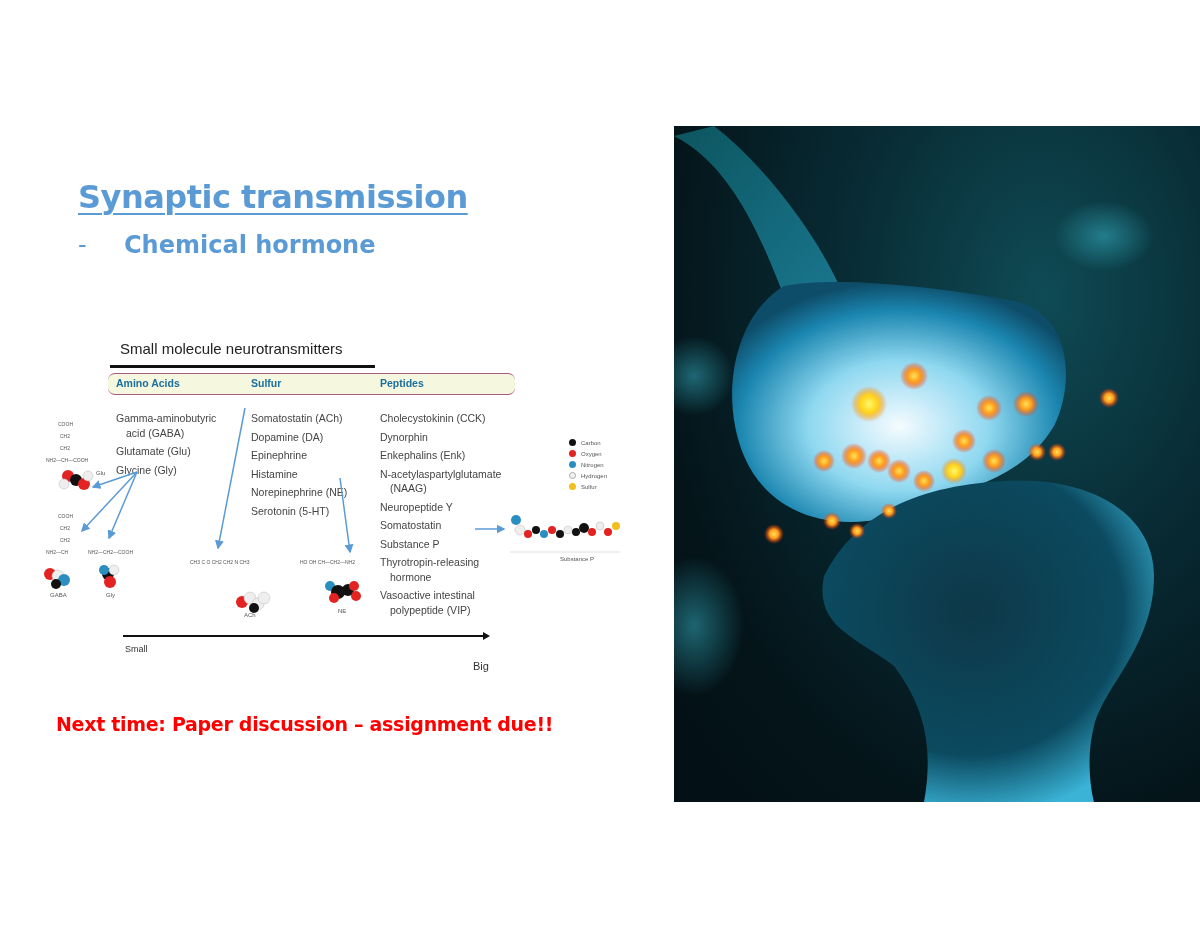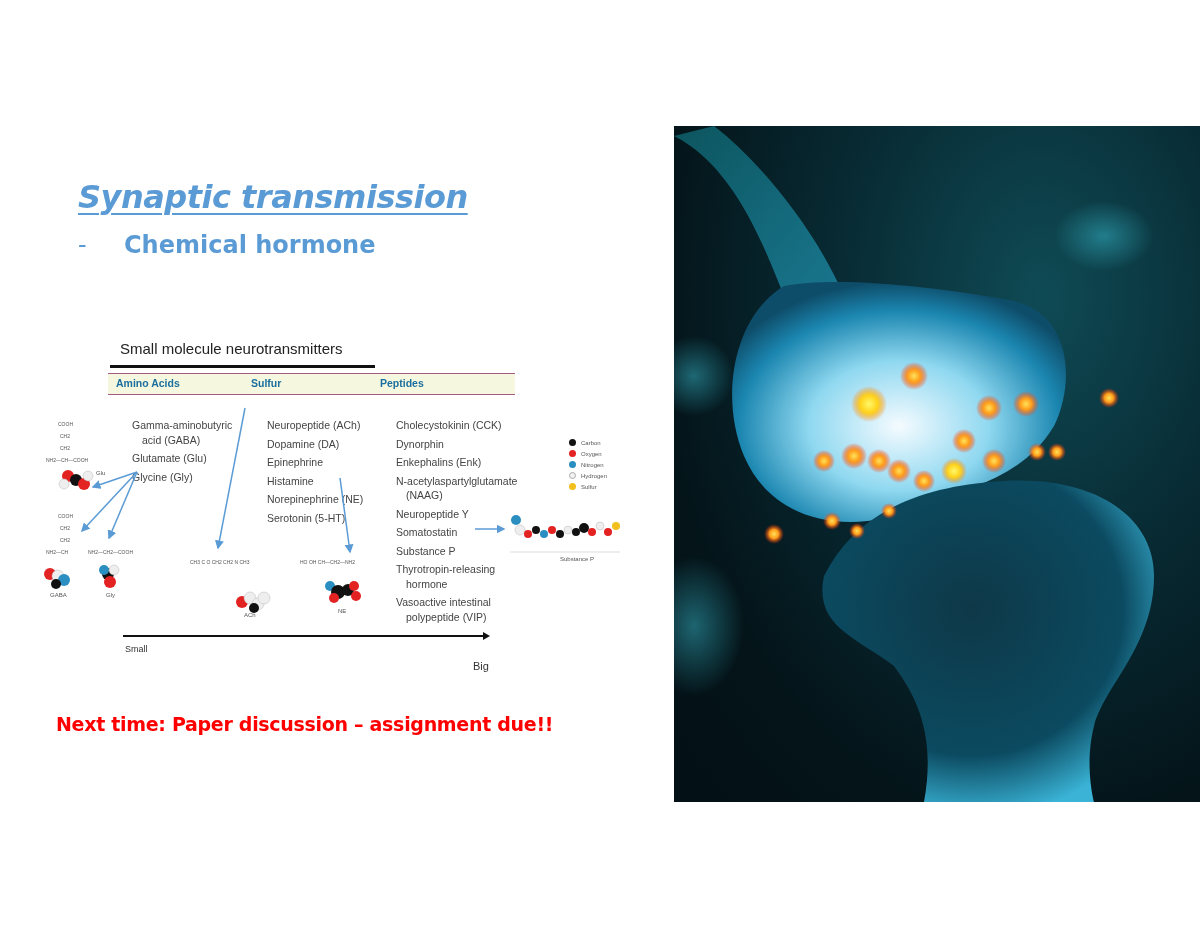--- a/index.html
+++ b/index.html
@@ -5,41 +5,40 @@
   html, body { margin: 0; padding: 0; }
   body {
     width: 1200px; height: 927px; background: #ffffff; position: relative; overflow: hidden;
     font-family: "Liberation Sans", sans-serif;
   }
   .title {
     position: absolute; left: 78px; top: 178px; margin: 0;
     font-family: "DejaVu Sans", sans-serif; font-weight: bold; font-size: 32px;
     color: #5b9bd5; text-decoration: underline; text-decoration-thickness: 2px; text-underline-offset: 5px;
     letter-spacing: -0.5px;
-    font-style: italic;
   }
   .subtitle {
     position: absolute; left: 78px; top: 231px; margin: 0;
     font-family: "DejaVu Sans", sans-serif; font-weight: bold; font-size: 24px; color: #5b9bd5;
     display: flex; align-items: baseline;
   }
   .subtitle .dash { width: 46px; font-weight: normal; }
 
   
   .figure { position: absolute; left: 20px; top: 330px; width: 640px; height: 330px; }
   .fig-title {
     position: absolute; left: 100px; top: 10px; font-size: 15px; color: #222;
   }
   .fig-rule { position: absolute; left: 90px; top: 35px; width: 265px; height: 3px; background: #111; }
   .fig-header {
     position: absolute; left: 88px; top: 43px; width: 407px; height: 20px;
-    background: #f6f7df; border-top: 1px solid #a35a80; border-bottom: 1px solid #a35a80;
+    background: #f6f7df; border-top: 1px solid #a35a80; border-bottom: 1px solid #a35a80; border-radius: 7px;
   }
   .col-head { position: absolute; top: 3px; font-weight: bold; font-size: 10.5px; color: #1b6f9e; }
-  .col { position: absolute; top: 86px; font-size: 10.5px; color: #444; line-height: 18.5px; margin-left: 16px; }
+  .col { position: absolute; top: 79px; font-size: 10.5px; color: #444; line-height: 18.5px; }
   .col .item { white-space: nowrap; }
   .col .indent { padding-left: 10px; display: block; margin-top: -4px; }
   .mol-label { position: absolute; font-size: 6px; color: #555; white-space: nowrap; }
   .legend { position: absolute; left: 549px; top: 107px; font-size: 6px; color: #555; }
   .legend .row { display: flex; align-items: center; height: 11px; }
   .legend .dot { width: 7px; height: 7px; border-radius: 50%; margin-right: 5px; }
   .scale-line { position: absolute; left: 103px; top: 305px; width: 362px; height: 2px; background: #111; }
   .scale-arrow {
     position: absolute; left: 463px; top: 302px; width: 0; height: 0;
     border-left: 7px solid #111; border-top: 4px solid transparent; border-bottom: 4px solid transparent;
@@ -80,21 +79,21 @@
   <div class="col" style="left:96px">
     <div class="item">
       <span>Gamma-aminobutyric</span>
       <span class="indent">acid (GABA)</span>
     </div>
     <div class="item">Glutamate (Glu)</div>
     <div class="item">Glycine (Gly)</div>
   </div>
 
   <div class="col" style="left:231px">
-    <div class="item">Neuropeptide (ACh)</div>
+    <div class="item">Somatostatin (ACh)</div>
     <div class="item">Dopamine (DA)</div>
     <div class="item">Epinephrine</div>
     <div class="item">Histamine</div>
     <div class="item">Norepinephrine (NE)</div>
     <div class="item">Serotonin (5-HT)</div>
   </div>
 
   <div class="col" style="left:360px">
     <div class="item">Cholecystokinin (CCK)</div>
     <div class="item">Dynorphin</div>

